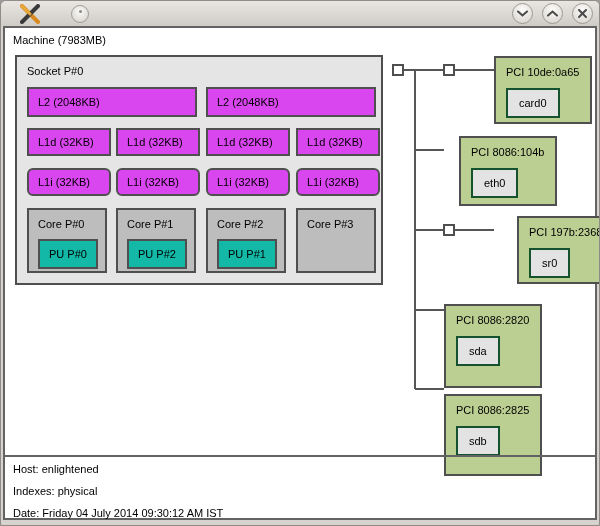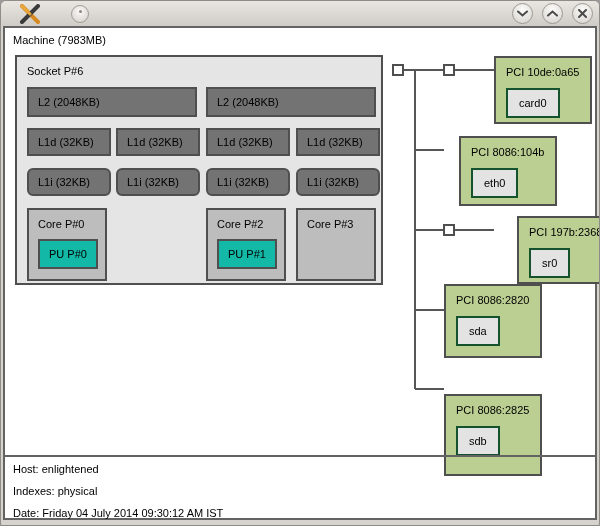--- a/index.html
+++ b/index.html
@@ -52,32 +52,32 @@
   .machine-label { position: absolute; left: 8px; top: 6px; font-size: 11px; color: #000; }
 
   
   .socket {
     position: absolute; left: 10px; top: 27px; width: 368px; height: 230px;
     background: #e5e5e5; border: 2px solid #4f4f4f;
   }
   .socket-label { position: absolute; left: 10px; top: 8px; font-size: 11px; }
 
   .cache {
-    position: absolute; background: #737373; border: 2px solid #4f4f4f;
+    position: absolute; background: #d946ef; border: 2px solid #4f4f4f;
     display: flex; align-items: center; font-size: 11px; padding-left: 9px;
   }
   .l2-0 { left: 10px; top: 30px; width: 170px; height: 30px; }
   .l2-1 { left: 189px; top: 30px; width: 170px; height: 30px; }
   .r-l1d { top: 71px; height: 28px; }
   .r-l1i { top: 111px; height: 28px; border-radius: 6px; }
   .c0 { left: 10px; }  .c1 { left: 99px; }  .c2 { left: 189px; }  .c3 { left: 279px; }
   .colw { width: 84px; }
 
   .core {
-    position: absolute; top: 151px; width: 80px; height: 73px;
+    position: absolute; top: 151px; width: 80px; height: 65px;
     background: #bdbdbd; border: 2px solid #4f4f4f; font-size: 11px;
   }
   .core-label { position: absolute; left: 9px; top: 8px; }
   .pu {
     position: absolute; left: 9px; top: 29px; width: 60px; height: 30px;
     background: #14b8a6; border: 2px solid #4f4f4f;
     display: flex; align-items: center; justify-content: center; font-size: 11px;
   }
 
   
@@ -89,21 +89,21 @@
   }
   .pci-label { position: absolute; left: 10px; top: 8px; white-space: nowrap; }
   .osdev {
     position: absolute; left: 10px; top: 30px; height: 30px; padding: 0 11px;
     background: #e3e3e3; border: 2px solid #14532d;
     display: inline-flex; align-items: center; font-size: 11px;
   }
   .pci-0 { left: 489px; top: 28px;  height: 68px; }
   .pci-1 { left: 439px; top: 108px; height: 70px; margin-left: 15px; }
   .pci-2 { left: 489px; top: 188px; height: 68px; margin-left: 23px; }
-  .pci-3 { left: 439px; top: 256px; height: 74px; }
+  .pci-3 { left: 439px; top: 276px; height: 84px; }
   .pci-4 { left: 439px; top: 366px; height: 82px; }
 
   
   .machine-bottom { position: absolute; left: -2px; right: -2px; top: 427px; height: 2px; background: #636363; }
   .legend-line { position: absolute; left: 8px; font-size: 11px; color: #000; }
   .legend-0 { top: 435px; }
   .legend-1 { top: 457px; }
   .legend-2 { top: 479px; }
 </style>
 </head>
@@ -135,21 +135,21 @@
         <line x1="8" y1="1" x2="1" y2="8" stroke="#4a4a4a" stroke-width="2" stroke-linecap="round"></line>
       </svg>
     </div>
   </div>
 
   <div class="client">
 
     <div class="machine-label">Machine (7983MB)</div>
 
     <div class="socket">
-      <div class="socket-label">Socket P#6</div>
+      <div class="socket-label">Socket P#0</div>
 
       <div class="cache l2-0">
           <span>L2 (2048KB)</span>
         </div>
       <div class="cache l2-1">
           <span>L2 (2048KB)</span>
         </div>
 
       <div class="cache r-l1d c0 colw">
           <span>L1d (32KB)</span>
@@ -173,20 +173,24 @@
       <div class="cache r-l1i c2 colw">
           <span>L1i (32KB)</span>
         </div>
       <div class="cache r-l1i c3 colw">
           <span>L1i (32KB)</span>
         </div>
 
       <div class="core c0">
         <div class="core-label">Core P#0</div>
         <div class="pu">PU P#0</div>
+      </div>
+      <div class="core c1">
+        <div class="core-label">Core P#1</div>
+        <div class="pu">PU P#2</div>
       </div>
       <div class="core c2">
         <div class="core-label">Core P#2</div>
         <div class="pu">PU P#1</div>
       </div>
       <div class="core c3">
         <div class="core-label">Core P#3</div>
       </div>
     </div>
 

